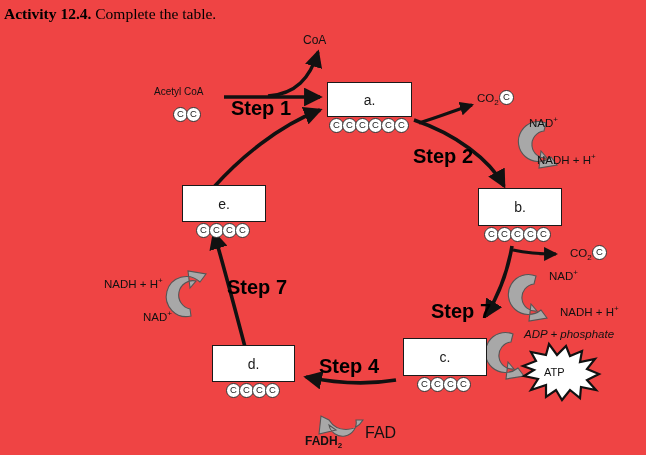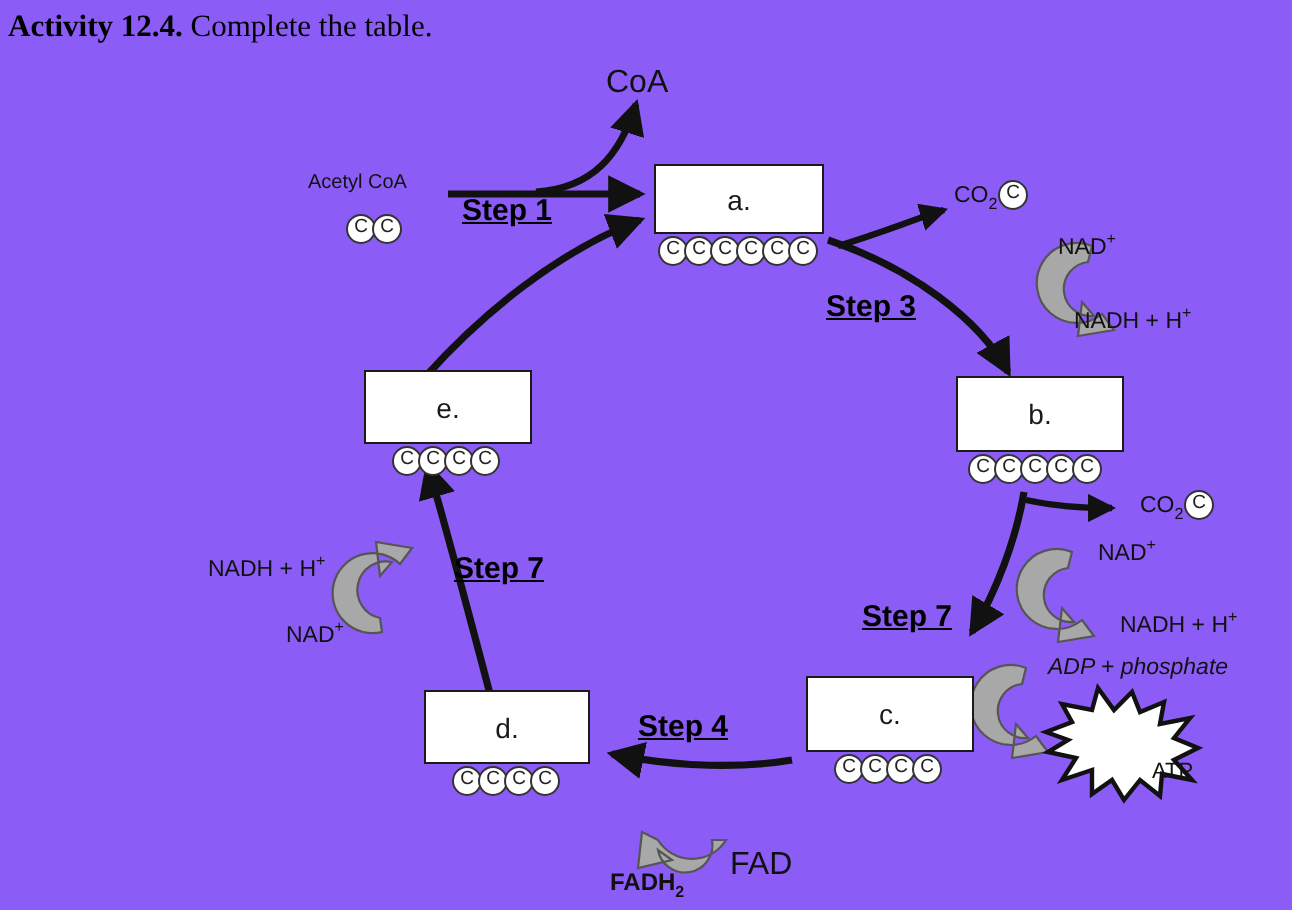--- a/index.html
+++ b/index.html
@@ -4,21 +4,21 @@
 <style>
   html, body {
     margin: 0;
     padding: 0;
     background: #ffffff;
   }
   #page {
     position: relative;
     width: 646px;
     height: 455px;
-    background: #8b5cf6;
+    background: #ef4444;
     overflow: hidden;
     font-family: "Liberation Sans", sans-serif;
   }
   #title {
     position: absolute;
     left: 4px;
     top: 5px;
     font-family: "Liberation Serif", serif;
     font-size: 15.5px;
     color: #000;
@@ -79,24 +79,23 @@
     font-size: 11.5px;
     color: #111;
     white-space: nowrap;
   }
   .lbl sub { font-size: 8px; }
   .lbl sup { font-size: 8px; }
   .step {
     position: absolute;
     font-family: "Liberation Sans", sans-serif;
     font-weight: bold;
-    font-size: 15px;
+    font-size: 20px;
     color: #000;
     white-space: nowrap;
-    text-decoration: underline;
   }
   .atp-text {
     position: absolute;
     font-family: "Liberation Sans", sans-serif;
     font-size: 11px;
     color: #111;
     white-space: nowrap;
   }
   .svg-layer {
     position: absolute;
@@ -191,21 +190,21 @@
                  L 524 348 L 534 342 Z" fill="#ffffff" stroke="#111" stroke-width="2.2" stroke-linejoin="miter"></path>
       </g>
     </svg>
 
     <div class="lbl" style="left:154px; top:58px; font-size:10px;">Acetyl CoA</div>
     <div class="carbon-row" style="left:173px; top:79px;">
       <div class="carbon">C</div>
       <div class="carbon">C</div>
     </div>
 
-    <div class="lbl" style="left:303px; top:5px; font-size:16px;">CoA</div>
+    <div class="lbl" style="left:303px; top:5px; font-size:12px;">CoA</div>
 
     <div class="mol-box" style="left:327px; top:54px; width:85px; height:35px;">
       <span class="mol-label">a.</span>
     </div>
     <div class="carbon-row" style="left:329px; top:90px;">
       <div class="carbon">C</div>
       <div class="carbon">C</div>
       <div class="carbon">C</div>
       <div class="carbon">C</div>
       <div class="carbon">C</div>
@@ -247,40 +246,40 @@
       <span class="mol-label">e.</span>
     </div>
     <div class="carbon-row" style="left:196px; top:195px;">
       <div class="carbon">C</div>
       <div class="carbon">C</div>
       <div class="carbon">C</div>
       <div class="carbon">C</div>
     </div>
 
     <div class="step" style="left:231px; top:69px;">Step 1</div>
-    <div class="step" style="left:413px; top:117px;">Step 3</div>
+    <div class="step" style="left:413px; top:117px;">Step 2</div>
     <div class="step" style="left:431px; top:272px;">Step 7</div>
     <div class="step" style="left:319px; top:327px;">Step 4</div>
     <div class="step" style="left:227px; top:248px;">Step 7</div>
 
     <div class="lbl" style="left:477px; top:64px;"><span>CO</span><sub>2</sub></div>
     <div class="carbon-row" style="left:499px; top:62px;">
       <div class="carbon">C</div>
     </div>
     <div class="lbl" style="left:529px; top:87px;"><span>NAD</span><sup>+</sup></div>
     <div class="lbl" style="left:537px; top:124px;"><span>NADH + H</span><sup>+</sup></div>
 
     <div class="lbl" style="left:570px; top:219px;"><span>CO</span><sub>2</sub></div>
     <div class="carbon-row" style="left:592px; top:217px;">
       <div class="carbon">C</div>
     </div>
     <div class="lbl" style="left:549px; top:240px;"><span>NAD</span><sup>+</sup></div>
     <div class="lbl" style="left:560px; top:276px;"><span>NADH + H</span><sup>+</sup></div>
     <div class="lbl" style="left:524px; top:300px;font-style:italic;">ADP + phosphate</div>
-    <div class="atp-text" style="left:544px; top:352px;margin-left:32px;">ATP</div>
+    <div class="atp-text" style="left:544px; top:338px;">ATP</div>
 
     <div class="lbl" style="left:365px; top:396px; font-size:16px;">FAD</div>
     <div class="lbl" style="left:305px; top:406px; font-size:12px;font-weight:bold;"><span>FADH</span><sub>2</sub></div>
 
     <div class="lbl" style="left:104px; top:248px;"><span>NADH + H</span><sup>+</sup></div>
     <div class="lbl" style="left:143px; top:281px;"><span>NAD</span><sup>+</sup></div>
 
   </div>
 </div>
 

